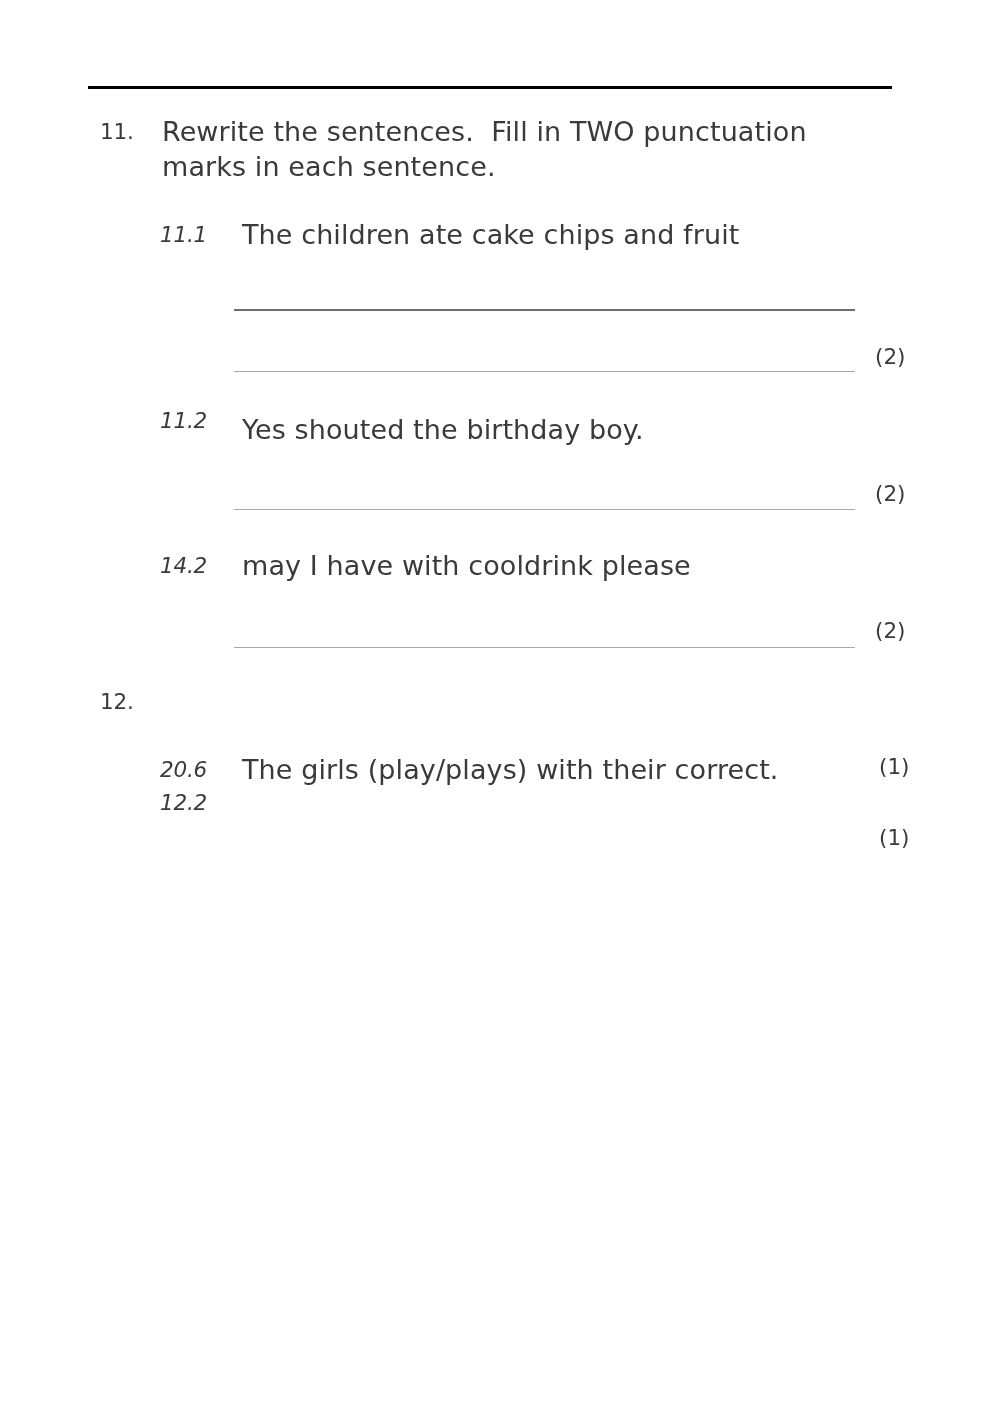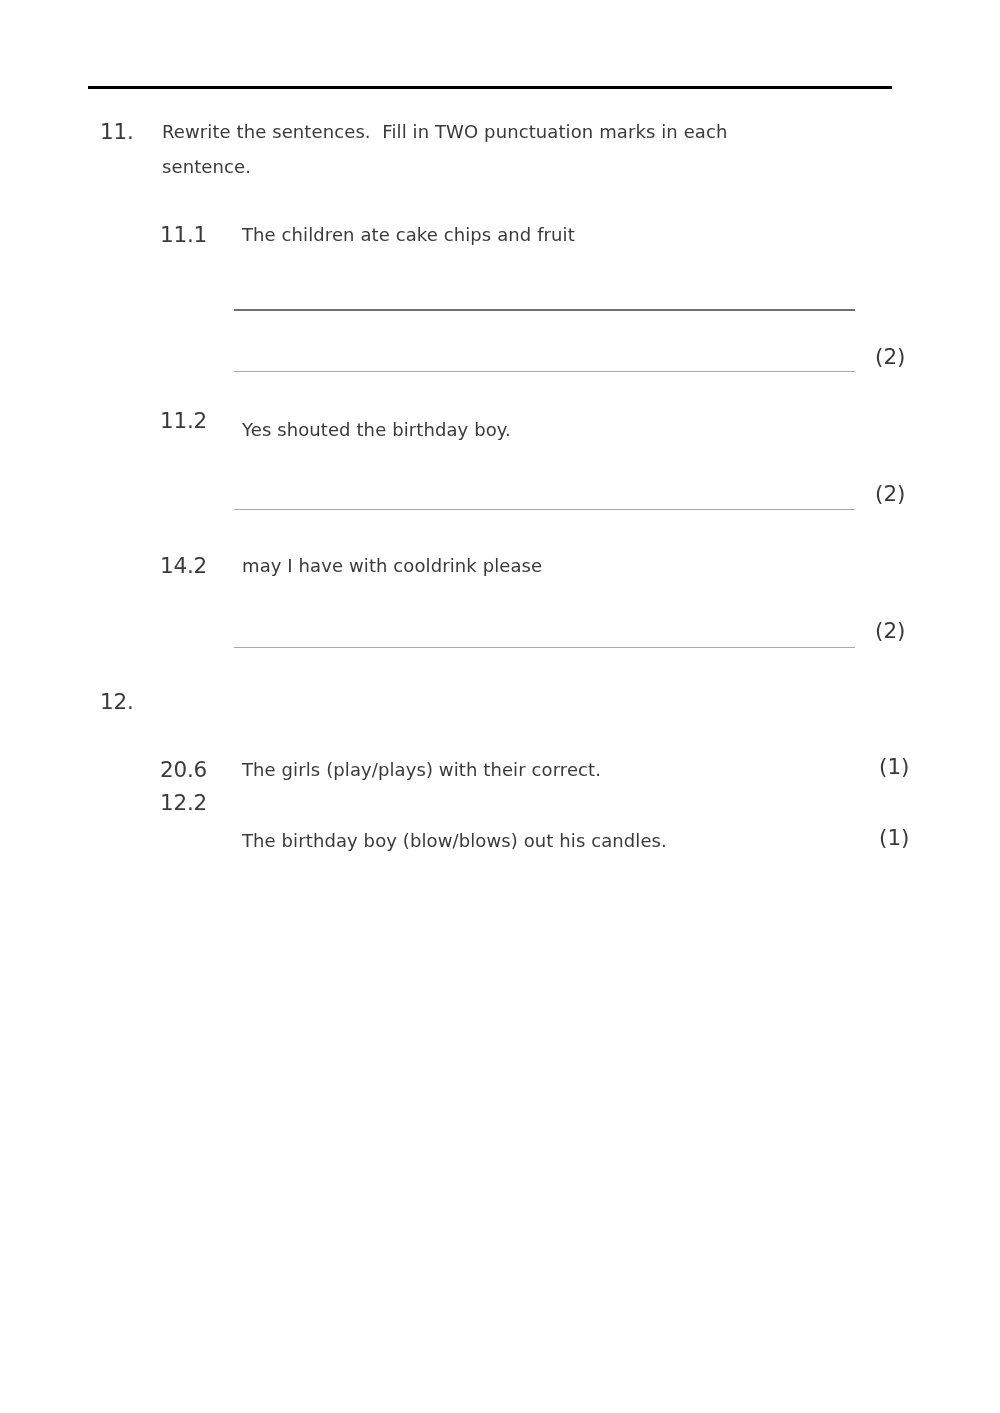--- a/index.html
+++ b/index.html
@@ -27,21 +27,21 @@
     width: 804px;
     height: 3px;
     background: #000000;
   }
 
   
   .txt {
     position: absolute;
     color: #3a3a3a;
     font-family: "DejaVu Sans", sans-serif;
-    font-size: 18px;
+    font-size: 27px;
     line-height: 35px;
     letter-spacing: 0.1px;
     white-space: pre-wrap;
   }
   .num {
     position: absolute;
     color: #3a3a3a;
     font-family: "DejaVu Sans", sans-serif;
     font-size: 21.5px;
     line-height: 35px;
@@ -55,21 +55,21 @@
     font-size: 21.5px;
     line-height: 30px;
     white-space: nowrap;
   }
 
   
   .q-num       { left: 100px; }
   .q-prompt    { left: 162px; width: 660px; }
 
   
-  .sub-num     { left: 160px; }
+  .sub-num     { left: 160px; font-style: italic; }
   .sub-text    { left: 242px; width: 620px; }
 
   
   .ans-line {
     position: absolute;
     left: 234px;
     width: 621px;
     height: 1px;
   }
   .ans-line.dark  { background: #6f6f6f; height: 2px; }
@@ -142,21 +142,20 @@
   <div class="ans-line light" style="top:647px"></div>
   <div class="marks" style="left:875px; top:616px">(2)</div>
 
   <div class="num q-num" style="top:684px">12.</div>
 
   <div class="num sub-num" style="top:752px">20.6</div>
   <div class="txt sub-text" style="top:752px">The girls (play/plays) with their correct.</div>
   <div class="marks" style="left:879px; top:752px">(1)</div>
 
   <div class="num sub-num" style="top:785px">12.2</div>
-  <div class="txt sub-text" style="top:823px">The birthday boy (blow/blows) out his candles.</div>
   <div class="marks" style="left:879px; top:823px">(1)</div>
 
   <div class="lw-logo">
     <div class="lw-tiles">
       <div class="lw-tile t-l">L</div>
       <div class="lw-tile t-i">I</div>
       <div class="lw-tile t-v">V</div>
       <div class="lw-tile t-e">E</div>
     </div>
     <div class="lw-word">LIVEWORKSHEETS</div>

